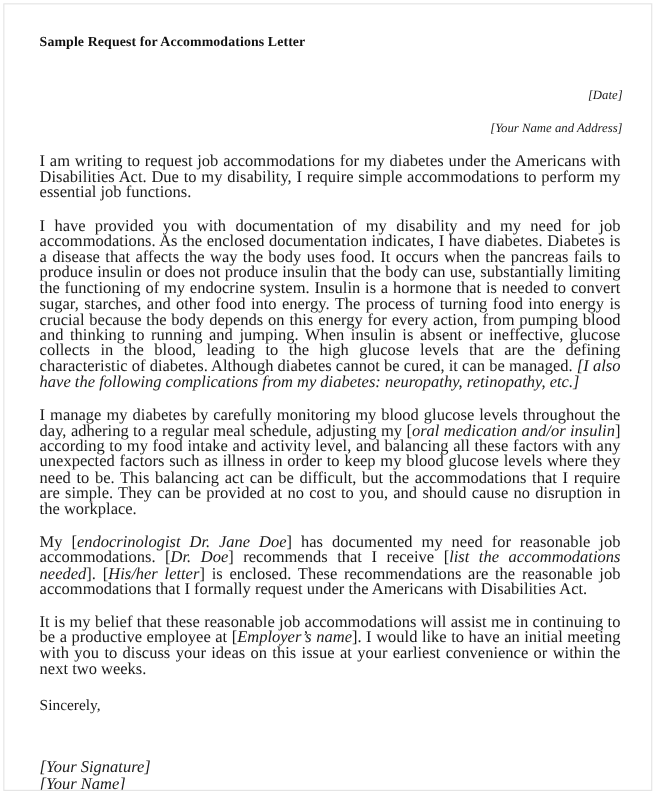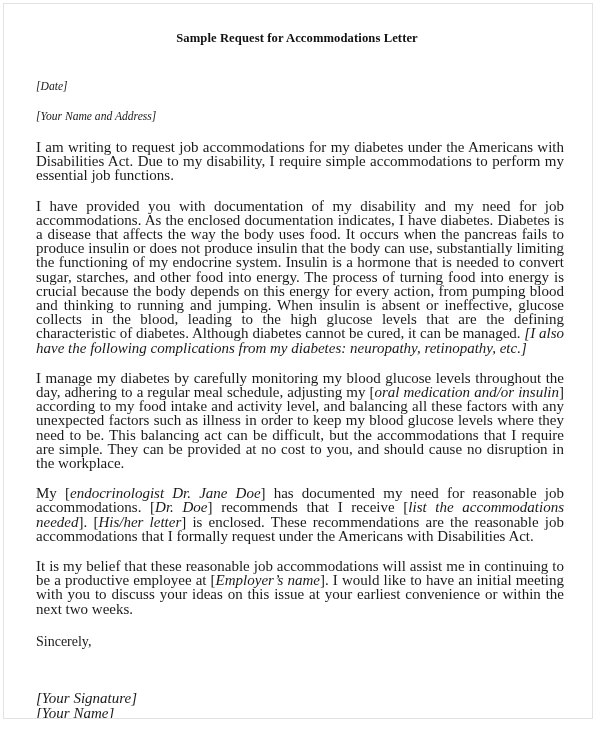--- a/index.html
+++ b/index.html
@@ -21,35 +21,36 @@
     height: 716px;
     background: #ffffff;
     border: 1px solid #e3e3e3;
     box-sizing: border-box;
     overflow: hidden;
   }
   .page-inner {
     padding: 20px 26px 0 32px;
   }
   .doc-title {
-    text-align: center;
+    text-align: left;
     font-weight: bold;
     font-size: 12.6px;
     color: #111111;
     letter-spacing: 0.1px;
     margin: 7px 0 0 0;
     padding-right: 8px;
   }
   .block-gap-lg { height: 34px; }
   .addr-line {
     font-size: 11.6px;
     color: #1a1a1a;
     font-style: italic;
     margin-bottom: 16px;
     line-height: 14px;
+    text-align: right;
   }
   .salutation {
     font-size: 11.6px;
     color: #1a1a1a;
     line-height: 14px;
     margin-top: 33px;
     margin-bottom: 17px;
   }
   .para {
     font-size: 15px;

